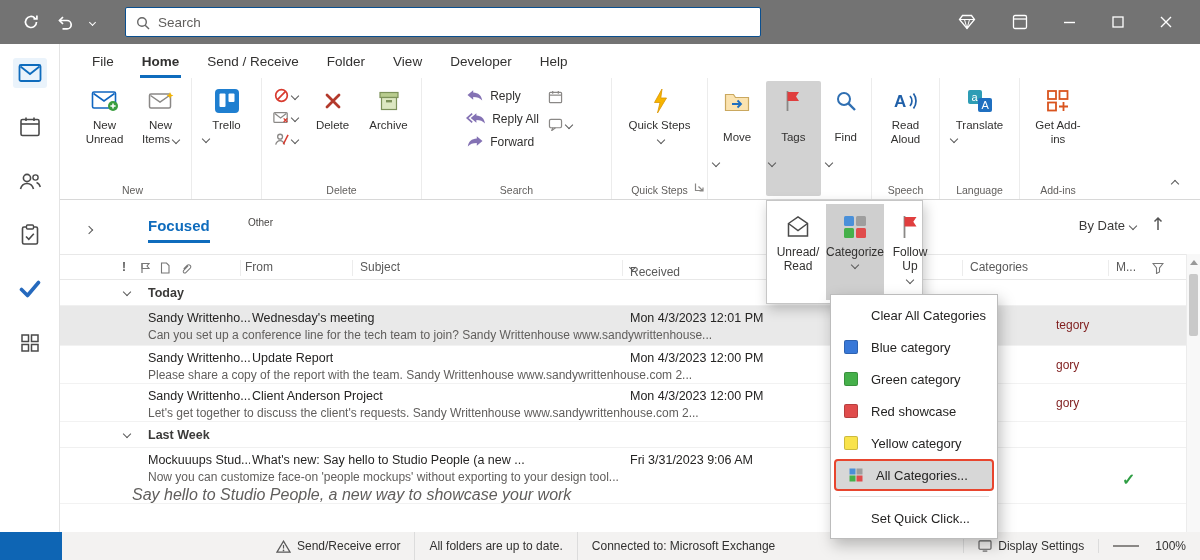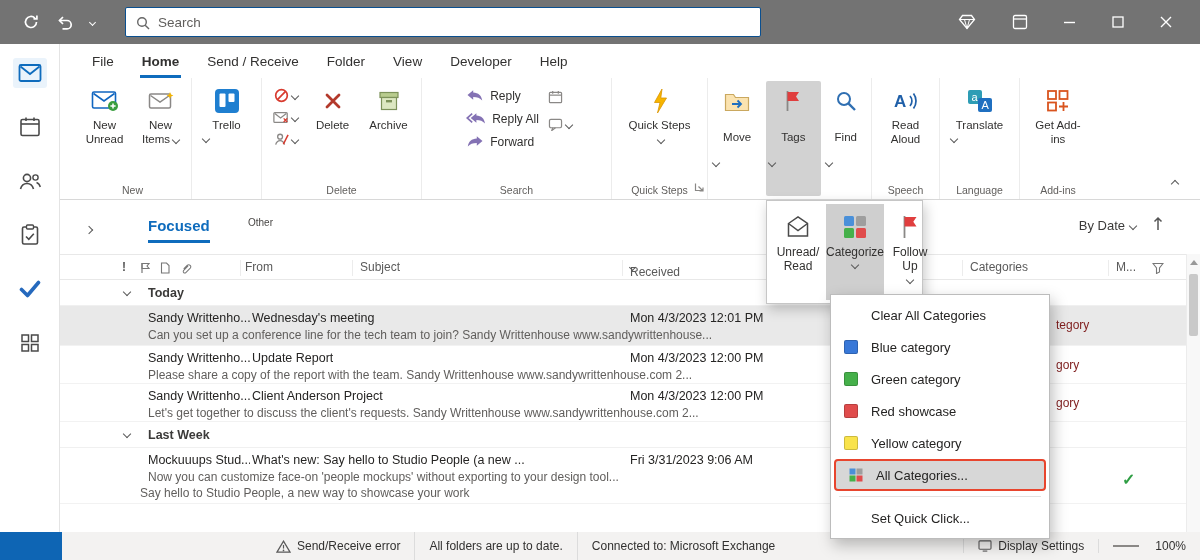--- a/index.html
+++ b/index.html
@@ -47,21 +47,21 @@
   .launcher{position:absolute;right:3px;bottom:3px;cursor:pointer;}
   .collapse{position:absolute;right:22px;bottom:8px;cursor:pointer;}
 
   
   .tags-flyout{position:absolute;left:766px;top:200px;width:157px;height:104px;background:#fff;border:1px solid #c6c6c6;box-shadow:2px 5px 12px rgba(0,0,0,.22);display:flex;padding:3px;z-index:60;}
   .fly-btn{width:63px;display:flex;flex-direction:column;align-items:center;padding-top:9px;font-size:12px;color:#323130;text-align:center;line-height:1.2;cursor:pointer;}
   .fly-btn .ric{height:28px;display:flex;align-items:center;margin-bottom:4px;}
   .fly-btn.pressed{background:#cfcfcf;}
 
   
-  .cat-menu{position:absolute;left:830px;top:294px;width:220px;background:#fff;border:1px solid #bcbcbc;box-shadow:3px 6px 14px rgba(0,0,0,.25);padding:4px 0;z-index:70;}
+  .cat-menu{position:absolute;left:830px;top:294px;width:168px;background:#fff;border:1px solid #bcbcbc;box-shadow:3px 6px 14px rgba(0,0,0,.25);padding:4px 0;z-index:70;}
   .cm-item{display:flex;align-items:center;gap:10px;height:32px;padding:0 10px 0 10px;font-size:13px;color:#252423;cursor:pointer;}
   .cm-ic{width:20px;display:flex;justify-content:center;align-items:center;}
   .swatch{width:14px;height:14px;border-radius:2px;border:1px solid rgba(0,0,0,.18);display:inline-block;}
   .cm-item.highlighted{background:#d7d7d7;border:2px solid #e8452e;border-radius:4px;margin:0 3px;height:32px;}
   .cm-sep{height:1px;background:#e1e1e1;margin:5px 8px;}
 
   
   .maillist{position:absolute;left:60px;top:200px;right:0;bottom:28px;background:#fff;overflow:hidden;font-size:12.5px;color:#252423;}
   .list-top{height:54px;position:relative;}
   .expander{position:absolute;left:26px;top:22px;cursor:pointer;}
@@ -76,21 +76,21 @@
   .group-hdr{height:26px;position:relative;font-weight:700;font-size:12.5px;color:#3b3a39;border-bottom:1px solid #f0f0f0;}
   .group-hdr .gh-chev{position:absolute;left:64px;top:9px;}
   .group-hdr .gh-lbl{position:absolute;left:88px;top:6px;}
   .mrow{position:relative;border-bottom:1px solid #f2f2f2;cursor:pointer;}
   .mrow.h2{height:40px;} .mrow.h2b{height:38px;} .mrow.h3{height:56px;}
   .mrow.selected{background:#e9e9e9;}
   .m-from{position:absolute;left:88px;top:5px;width:102px;white-space:nowrap;overflow:hidden;}
   .m-sub{position:absolute;left:192px;top:5px;max-width:365px;white-space:nowrap;overflow:hidden;}
   .m-date{position:absolute;left:570px;top:5px;white-space:nowrap;}
   .m-prev{position:absolute;left:88px;top:22px;width:672px;white-space:nowrap;overflow:hidden;color:#605e5c;font-size:12px;}
-  .m-prev2{position:absolute;left:80px;top:38px;width:672px;white-space:nowrap;overflow:hidden;color:#605e5c;font-size:12px;}
+  .m-prev2{position:absolute;left:72px;top:38px;width:672px;white-space:nowrap;overflow:hidden;color:#605e5c;font-size:16px;font-style:italic;}
   .m-cat{position:absolute;left:996px;top:12px;color:#7f1d1d;font-size:12px;}
   .m-check{position:absolute;left:1062px;top:22px;color:#2f9e44;font-size:16px;font-weight:700;}
   .scrollbar{position:absolute;top:54px;right:0;bottom:0;width:14px;background:#f8f8f8;border-left:1px solid #ececec;}
   .sb-arrow{height:16px;display:flex;align-items:center;justify-content:center;cursor:pointer;}
   .sb-thumb{position:absolute;left:2px;right:2px;top:20px;height:62px;background:#c9c9c9;border-radius:2px;cursor:pointer;}
 
   
   .statusbar{position:absolute;left:0;right:0;bottom:0;height:28px;background:#f3f2f1;display:flex;align-items:center;font-size:12px;color:#323130;z-index:3;}
   .sb-accent{width:62px;height:100%;background:#0e65b4;}
   .sb-item{display:flex;align-items:center;gap:6px;padding:0 14px;height:100%;}

